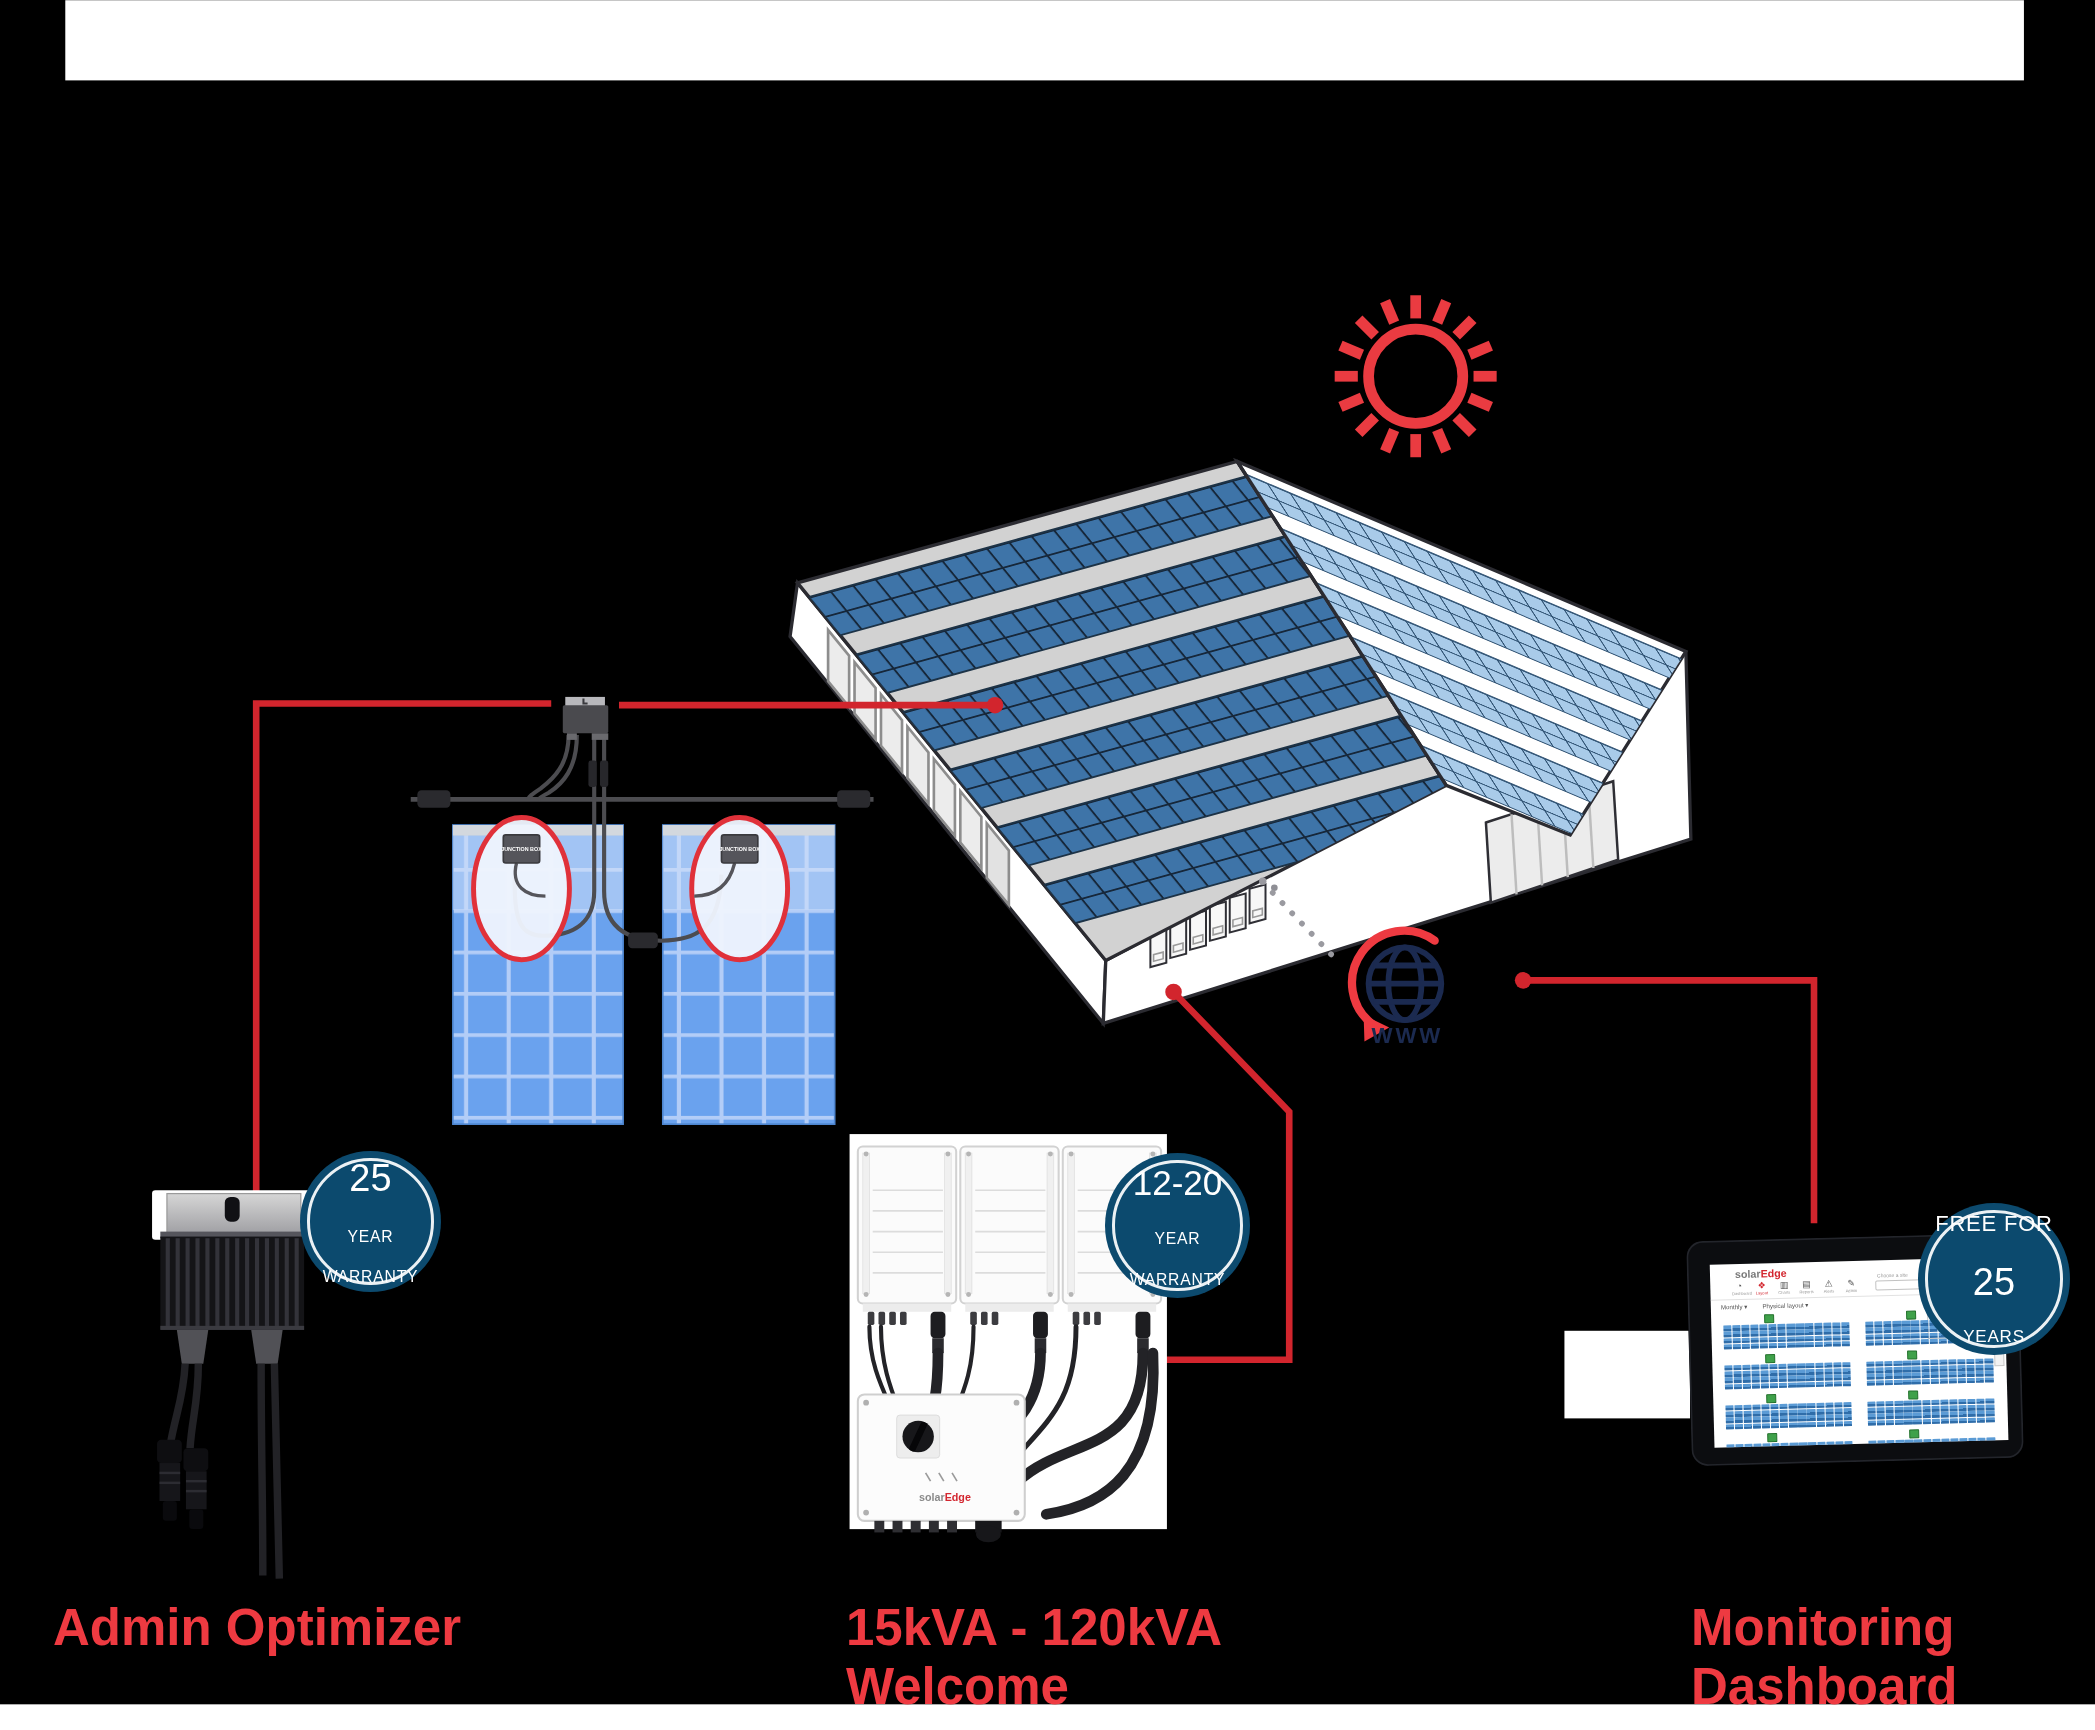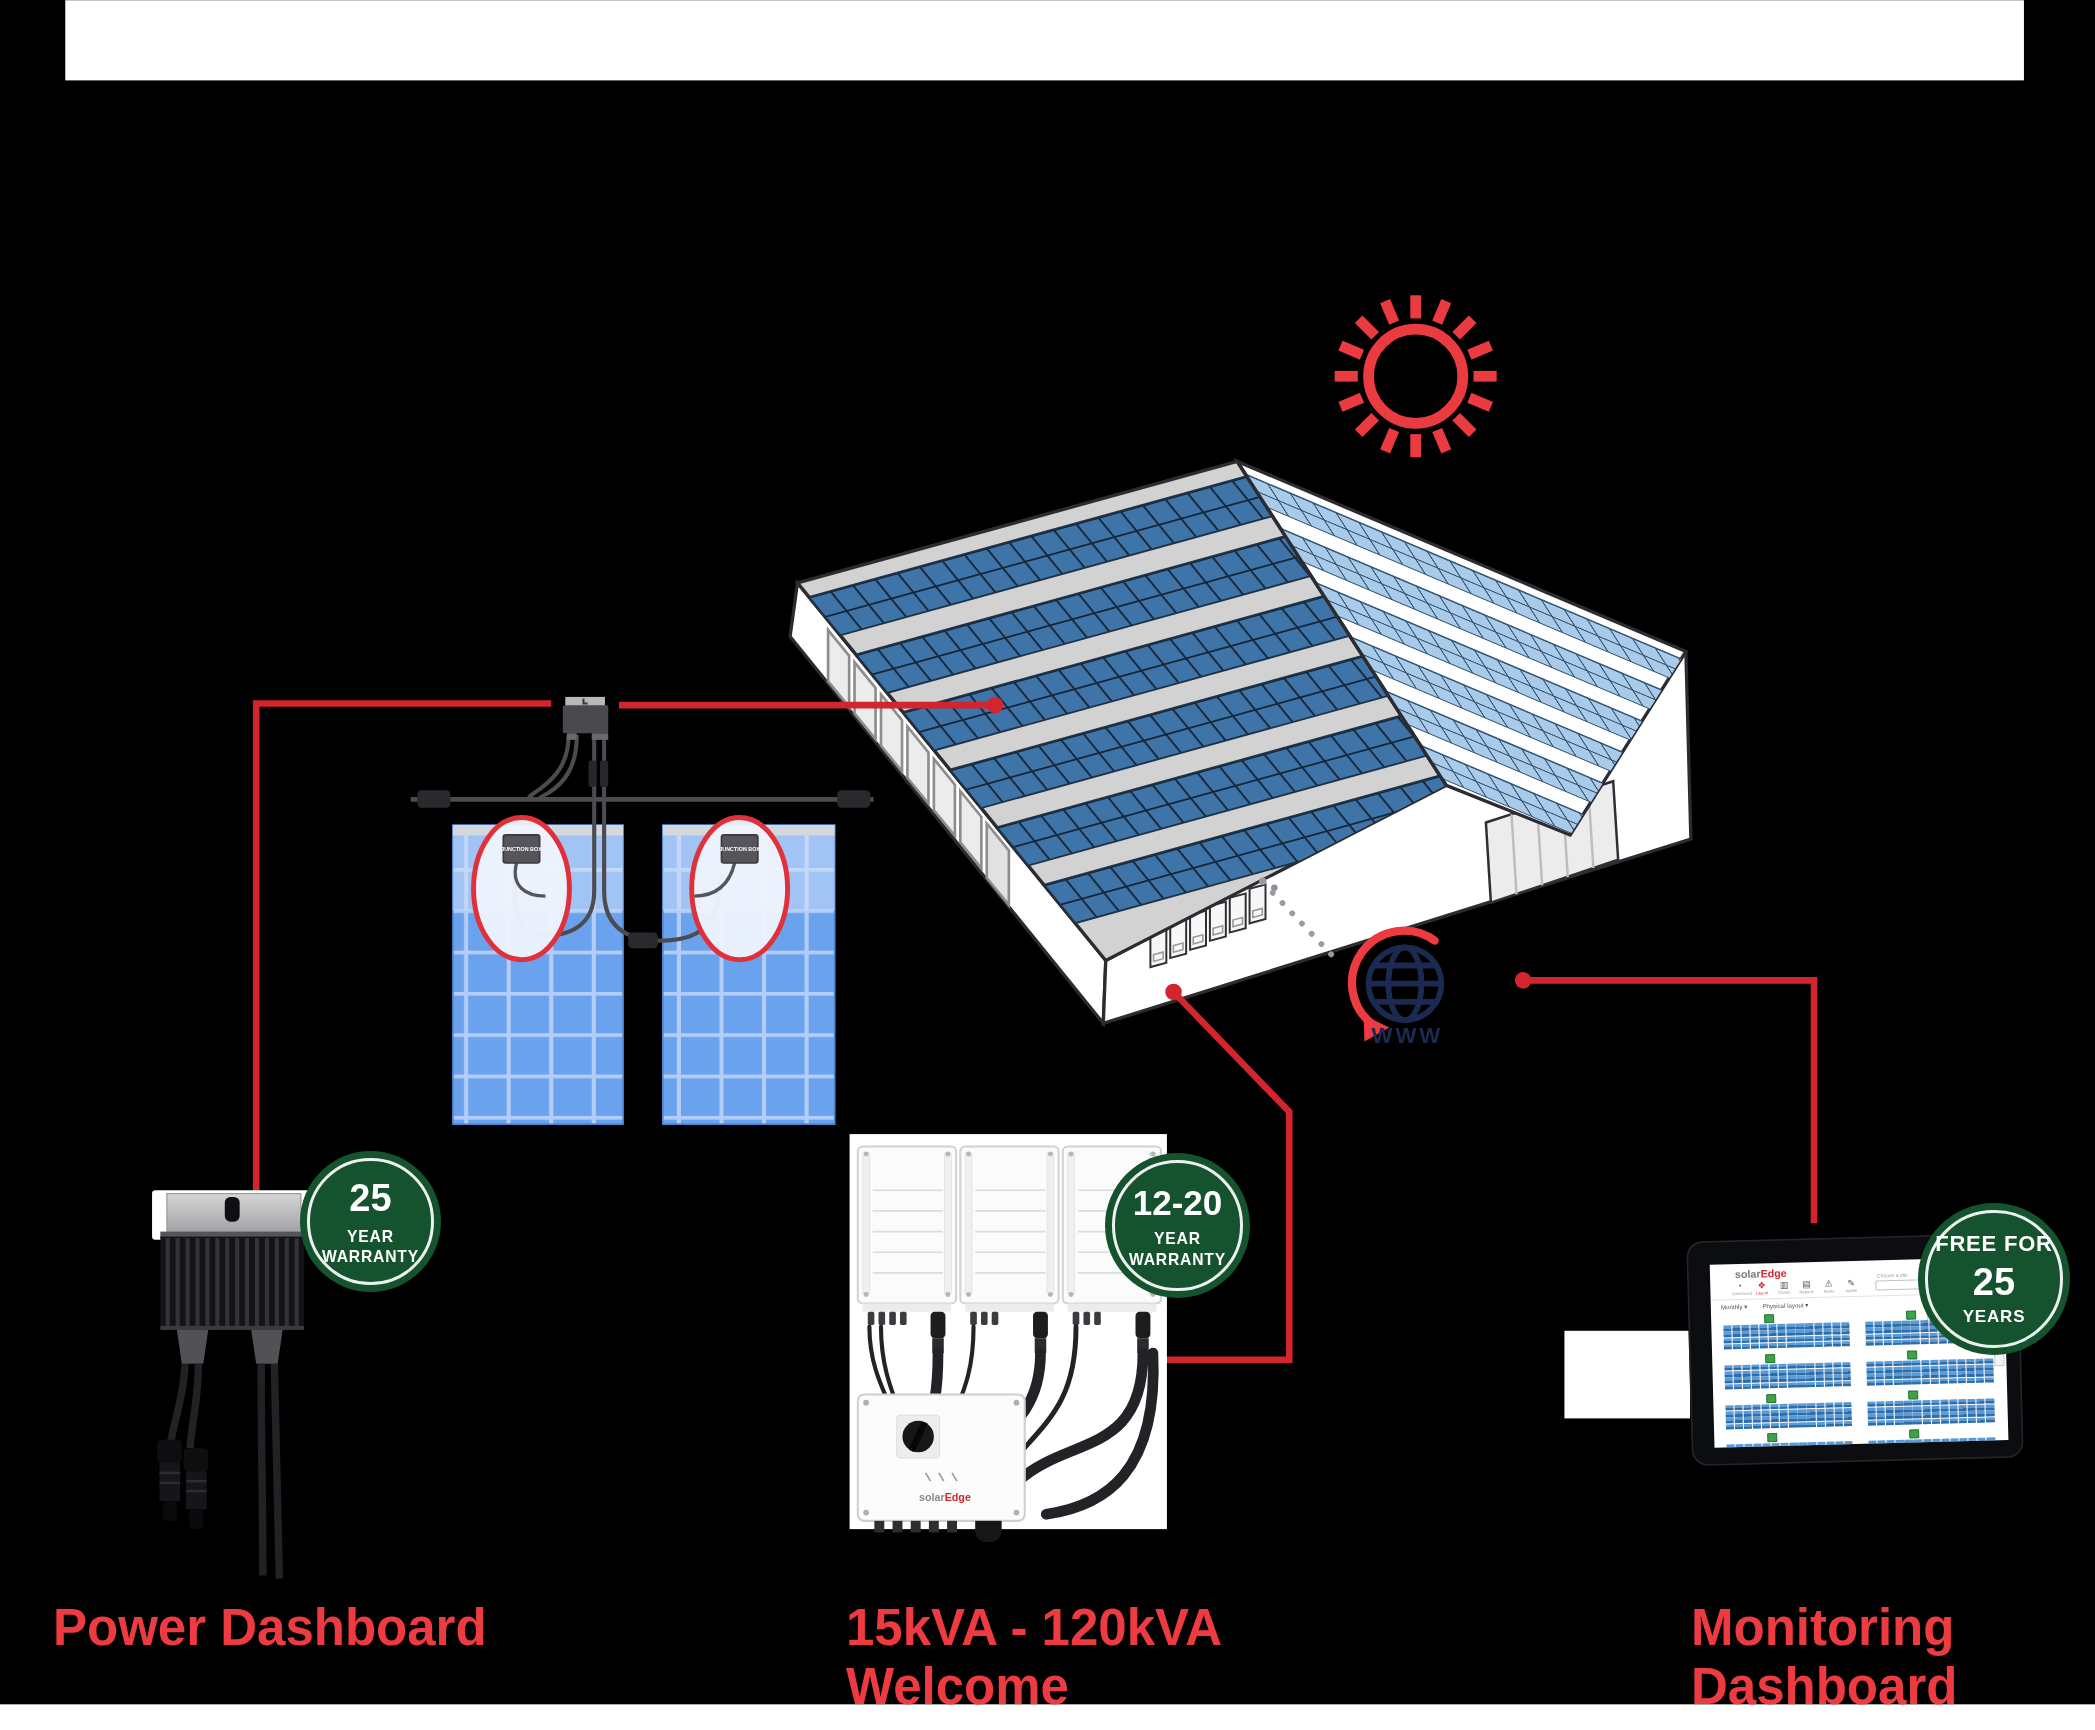--- a/index.html
+++ b/index.html
@@ -5,23 +5,23 @@
   html,body{margin:0;padding:0;background:#000;}
   #stage{position:relative;width:2095px;height:1731px;background:#000;overflow:hidden;
          font-family:"Liberation Sans",sans-serif;}
   #art{position:absolute;left:0;top:0;z-index:1;}
   .txt{position:absolute;z-index:3;line-height:1;white-space:nowrap;}
   #title{left:104px;top:69px;font-size:131px;font-weight:700;letter-spacing:-3.3px;color:#1a2250;}
   .red-label{color:#ee3a41;font-weight:700;}
   .lbl-big{font-size:51px;}
   .lbl-small{font-size:37px;}
   
-  .badge{position:absolute;z-index:4;border-radius:50%;background:#14532d;color:#fff;
+  .badge{position:absolute;z-index:4;border-radius:50%;background:#0c4a6e;color:#fff;
          display:flex;flex-direction:column;align-items:center;justify-content:center;
-         text-align:center;font-weight:700;}
+         text-align:center;font-weight:400;gap:20px;}
   .badge::before{content:"";position:absolute;left:7.4px;top:7.4px;right:7.4px;bottom:7.4px;
          border:3.3px solid rgba(255,255,255,.92);border-radius:50%;}
   .badge .b1,.badge .b2,.badge .b3{position:relative;}
   #badge-optimizer{left:300px;top:1151px;width:141px;height:141px;}
   #badge-optimizer .b1{font-size:38px;margin-bottom:5px;}
   #badge-optimizer .b2,#badge-optimizer .b3{font-size:15.7px;letter-spacing:0.8px;margin-top:2.5px;}
   #badge-inverter{left:1105px;top:1153px;width:145px;height:145px;}
   #badge-inverter .b1{font-size:35px;margin-bottom:5px;}
   #badge-inverter .b2,#badge-inverter .b3{font-size:15.7px;letter-spacing:0.8px;margin-top:2.5px;}
   #badge-monitoring{left:1918px;top:1203px;width:152px;height:152px;}
@@ -446,21 +446,21 @@
           <rect x="1146" y="1840" width="12" height="14" fill="#2e2e32"></rect>
         <rect x="1180" y="1840" width="32" height="14" fill="#17171a"></rect>
           <ellipse cx="1196" cy="1856" rx="15" ry="10" fill="#17171a"></ellipse>
       </g>
     </g>
 
     <rect x="1893" y="1610" width="152" height="106" fill="#ffffff"></rect>
   </svg>
 
 
-  <div class="txt red-label lbl-big" style="left:53px;top:1602px;">Power Dashboard</div>
+  <div class="txt red-label lbl-big" style="left:53px;top:1602px;">Admin Optimizer</div>
 
   <div class="txt red-label lbl-big" style="left:846px;top:1602px;">15kVA - 120kVA</div>
   <div class="txt red-label lbl-big" style="left:846px;top:1661px;">Welcome</div>
 
   <div class="txt red-label lbl-big" style="left:1691px;top:1602px;">Monitoring</div>
   <div class="txt red-label lbl-big" style="left:1691px;top:1661px;">Dashboard</div>
 
   <div id="badge-optimizer" class="badge">
     <span class="b1">25</span>
     <span class="b2">YEAR</span>

